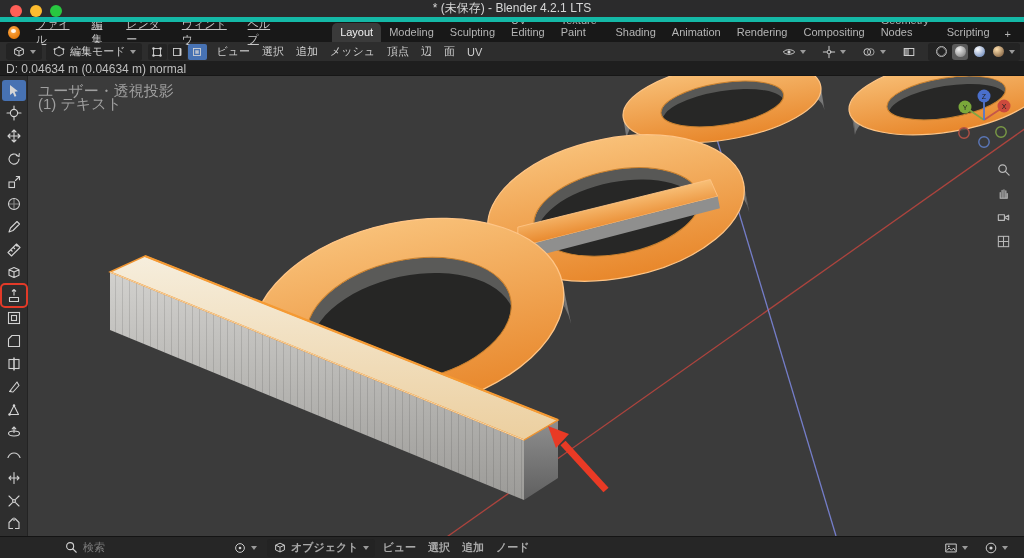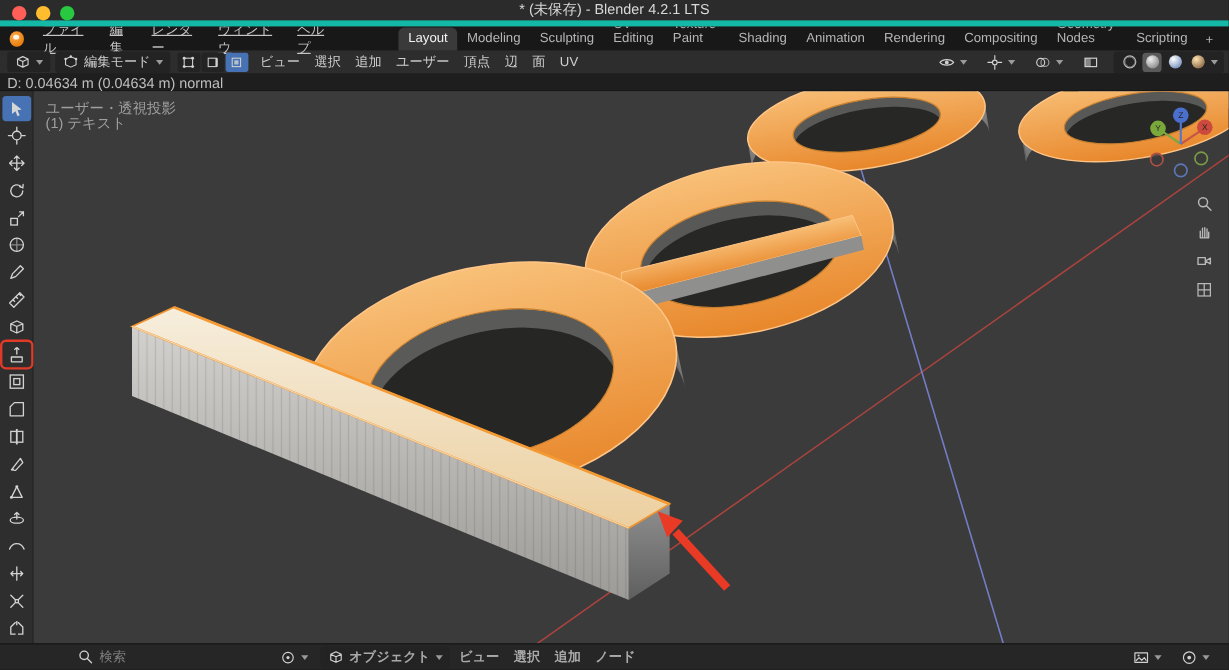--- a/index.html
+++ b/index.html
@@ -53,21 +53,21 @@
   .lefttoolbar { width:28px; background:#2e2e2e; border-right:1px solid #232323; display:flex;
     flex-direction:column; align-items:center; padding-top:4px; }
   .tool { width:24px; height:21px; margin-bottom:1.8px; border-radius:3px; display:flex;
     align-items:center; justify-content:center; }
   .tool.active { background:#4772b3; }
   .tool.redfocus { outline:2.5px solid #e23a28; outline-offset:0px; }
   .ti { width:16px; height:16px; }
 
   .viewport { flex:1; position:relative; background:#3b3b3b; overflow:hidden; }
   .scene { position:absolute; inset:0; width:100%; height:100%; }
-  .vp-overlay { position:absolute; left:10px; top:8px; font-size:12px; color:#9f9f9f; line-height:13px; }
+  .vp-overlay { position:absolute; left:10px; top:8px; font-size:15px; color:#9f9f9f; line-height:13px; }
   .gizmo { position:absolute; right:6px; top:8px; width:68px; height:68px; }
   .vbtns { position:absolute; right:12px; top:84px; display:flex; flex-direction:column; gap:6px; }
   .vbtn { width:18px; height:18px; display:flex; align-items:center; justify-content:center; opacity:.85; }
   .vbtn svg { width:15px; height:15px; }
 
   .statusbar { height:22px; background:#262626; border-top:1px solid #141414; display:flex;
     align-items:center; font-size:11px; color:#a9a9a9; padding:0 8px; }
   .sb-search { display:flex; gap:5px; margin-left:56px; color:#7f7f7f; }
   .sb-group { display:flex; align-items:center; margin-left:120px;font-weight:bold; }
   .sb-center { display:flex; align-items:center; margin-left:40px; }
@@ -285,21 +285,21 @@
       </span>
     <span class="smbtn active">
         <svg class="si" viewBox="0 0 16 16">
           <use href="#s-facesel"></use>
         </svg>
       </span>
   </div>
   <span class="menu">ビュー</span>
   <span class="menu">選択</span>
   <span class="menu">追加</span>
-  <span class="menu">ユーザー</span>
+  <span class="menu">メッシュ</span>
   <span class="menu">頂点</span>
   <span class="menu">辺</span>
   <span class="menu">面</span>
   <span class="menu">UV</span>
   <div class="th-right">
     <div class="hbtn flat">
       <svg class="si" viewBox="0 0 16 16">
           <use href="#s-eye"></use>
         </svg>
       <span class="caret"></span>

